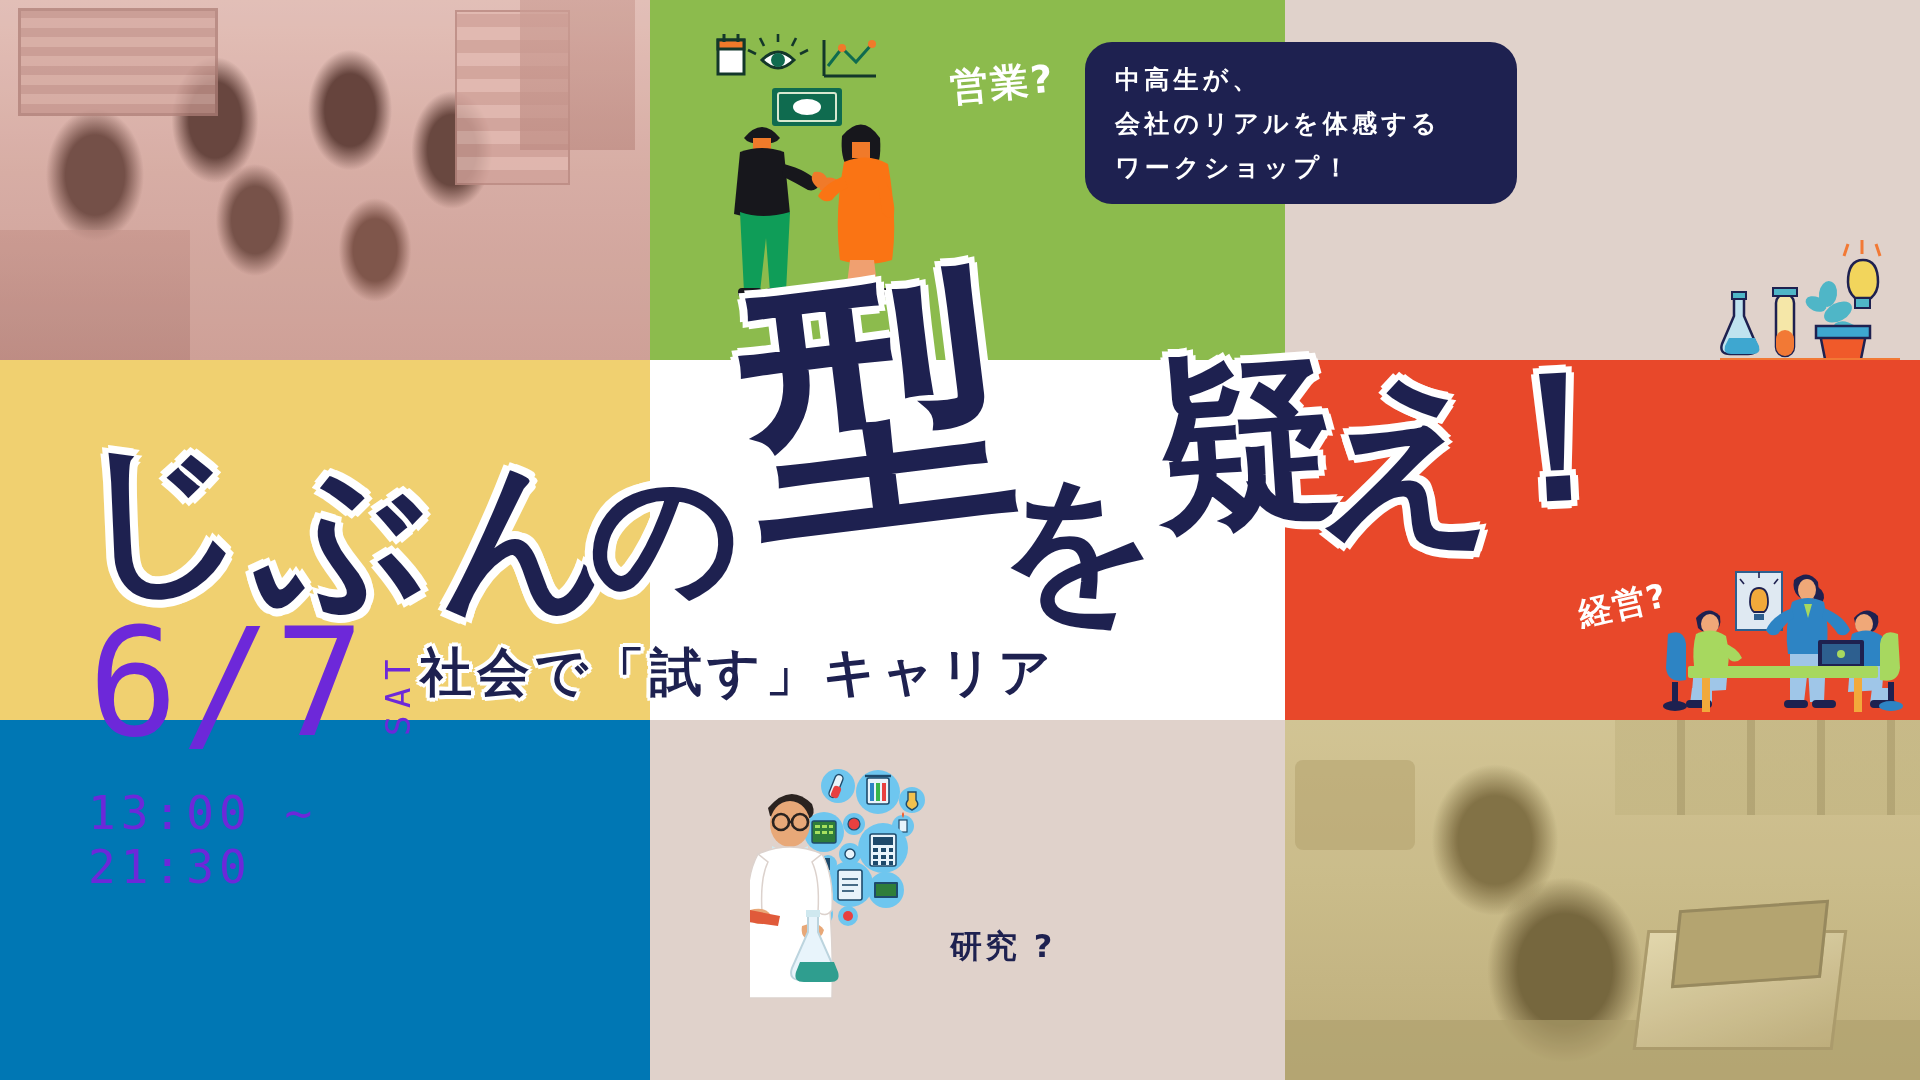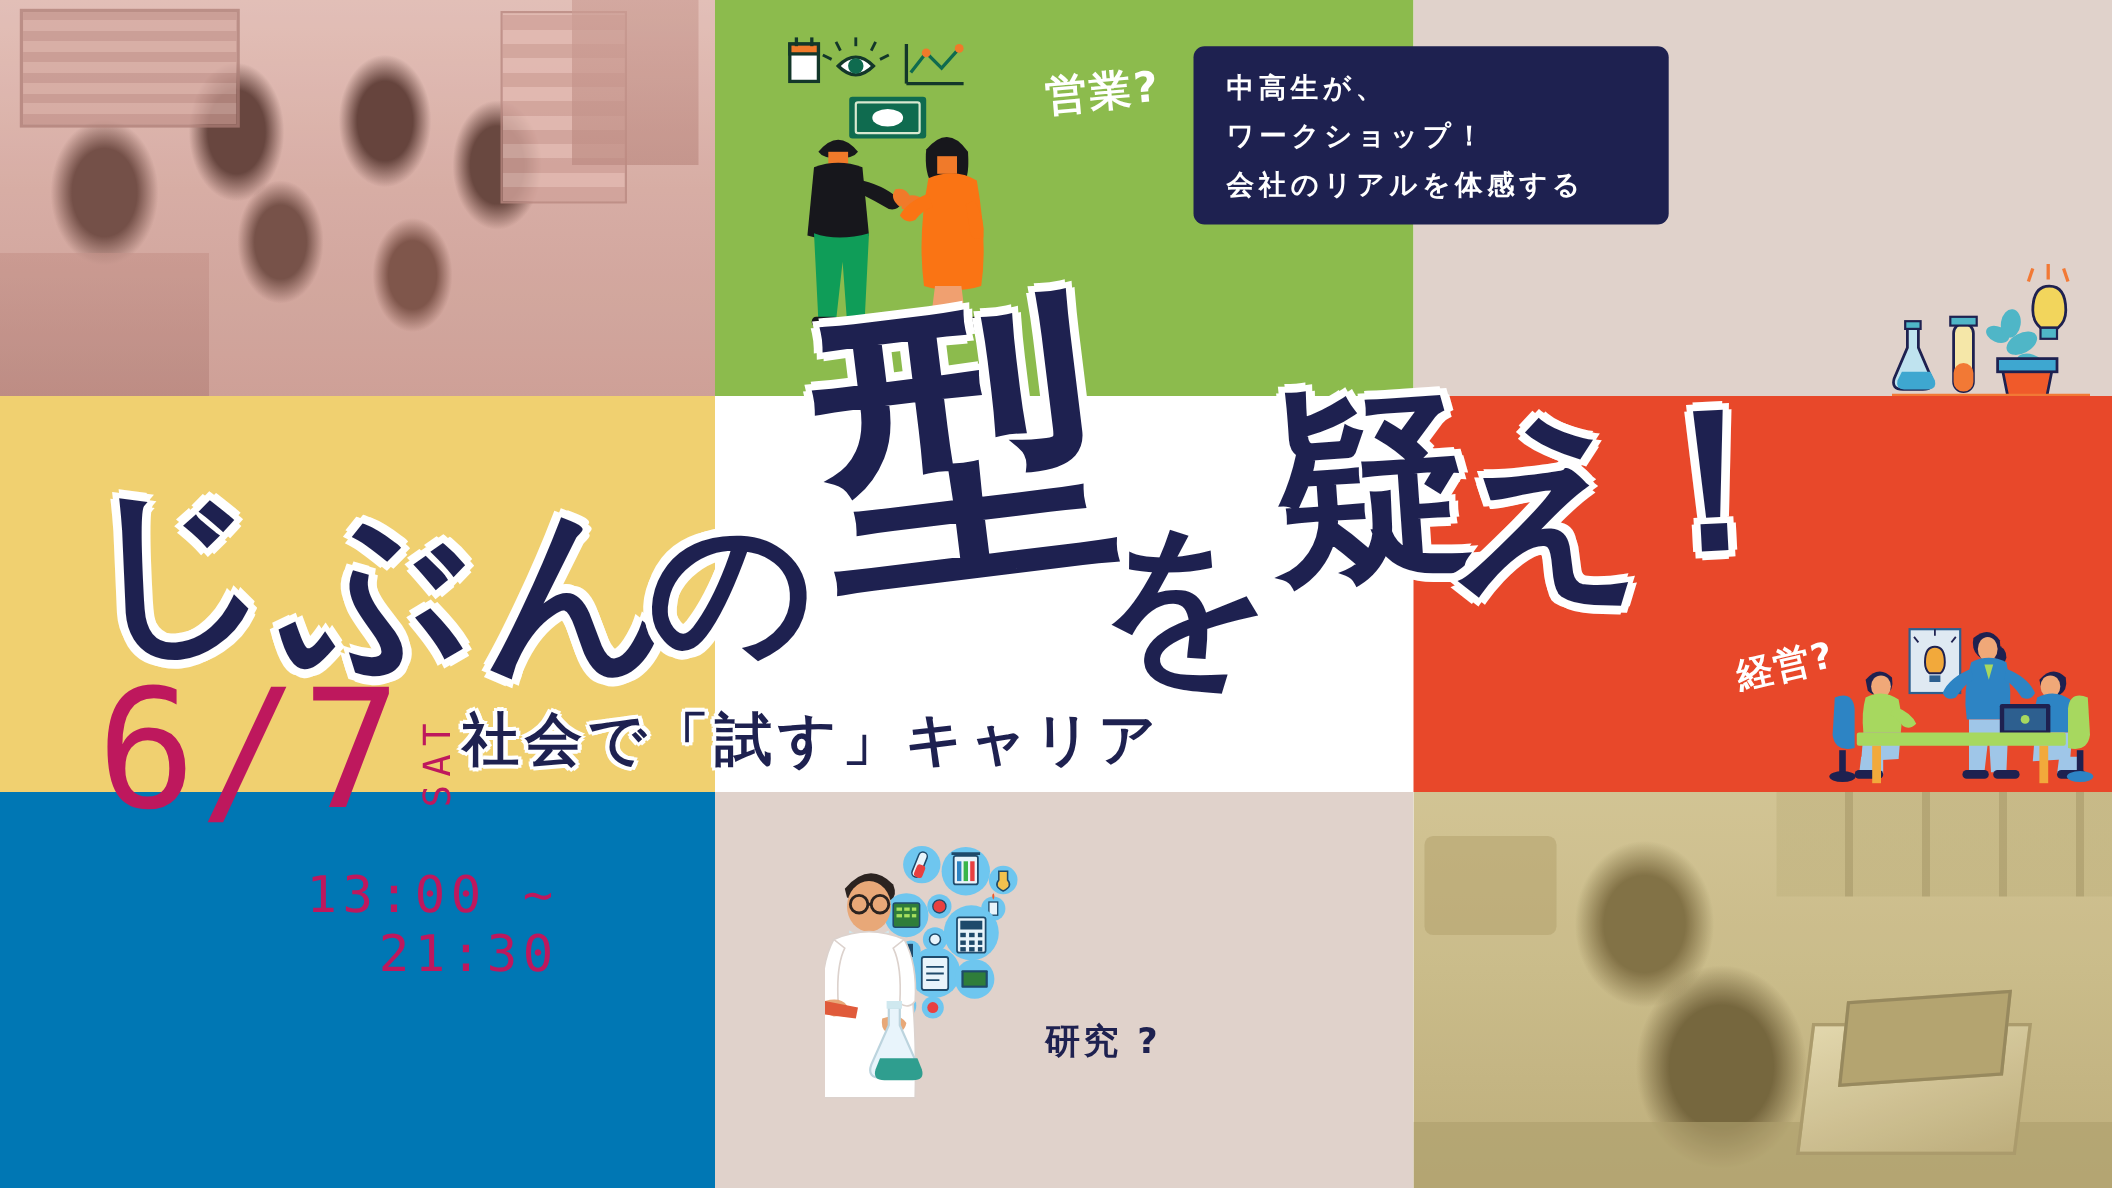--- a/index.html
+++ b/index.html
@@ -66,21 +66,21 @@
   .c-green  { background:#8cbb4d; }
   .c-beige  { background:#e0d2cb; }
   .c-yellow { background:#f0d070; }
   .c-white  { background:#ffffff; }
   .c-orange { background:#e8482a; }
   .c-blue   { background:#0077b4; }
   .c-beige2 { background:#e0d2cb; }
 
   
   .info-card{ position:absolute; left:1085px; top:42px; width:432px; height:162px;
-    background:#1e2150; border-radius:10px; padding:24px 30px;
+    background:#1e2150; border-radius:27px; padding:24px 30px;
     display:flex; flex-direction:column; justify-content:center; gap:11px; }
   .info-line{ color:#fff; font-size:25px; letter-spacing:.17em; font-weight:700;
     white-space:nowrap; }
 
   
   .lab{ position:absolute; right:20px; bottom:-8px; width:180px; height:130px; }
 
   
   .sales{ position:absolute; left:50px; top:30px; width:230px; height:270px; }
   .tag-eigyou{ position:absolute; left:300px; top:58px;
@@ -93,21 +93,21 @@
     color:#ffffff; font-size:33px; font-weight:800; letter-spacing:.05em;
     transform:rotate(-13deg); white-space:nowrap; }
 
   
   .scientist{ position:absolute; left:100px; top:30px; width:250px; height:260px; }
   .tag-kenkyu{ position:absolute; left:300px; top:205px;
     color:#1e2150; font-size:32px; font-weight:800; letter-spacing:.09em;
     white-space:nowrap; }
 
   
-  .date-wrap{ position:absolute; left:88px; top:620px; width:420px; color:#be185d;text-align:right; }
+  .date-wrap{ position:absolute; left:88px; top:620px; width:420px; color:#6d28d9; }
   .date-row{ display:flex; align-items:flex-end; gap:10px; }
   .date-main{ font-size:150px; line-height:.85; font-weight:400; letter-spacing:.02em;
     font-family:"DejaVu Sans Mono","Liberation Mono",monospace; }
   .date-dow{ font-size:34px; letter-spacing:.22em; font-weight:400; margin-bottom:12px;
     writing-mode:vertical-rl; transform:rotate(180deg); height:86px;
     font-family:"DejaVu Sans Mono","Liberation Mono",monospace; }
   .date-time{ margin-top:38px; font-size:46px; letter-spacing:.11em;
     font-family:"DejaVu Sans Mono","Liberation Mono",monospace; }
 
   
@@ -417,22 +417,22 @@
     <span class="hl hl-wo">を</span>
     <span class="hl hl-gi">疑</span>
     <span class="hl hl-e">え</span>
     <span class="hl hl-ex">！</span>
   </div>
 
   <div class="subtitle">社会で「試す」キャリア</div>
 
   <div class="info-card">
     <div class="info-line">中高生が、</div>
+    <div class="info-line">会社のリアルを体感する</div>
     <div class="info-line">ワークショップ！</div>
-    <div class="info-line">会社のリアルを体感する</div>
   </div>
 
   <div class="date-wrap">
     <div class="date-row">
       <span class="date-main">6/7</span>
       <span class="date-dow">SAT</span>
     </div>
     <div class="date-time">13:00 ~ 21:30</div>
   </div>
 

